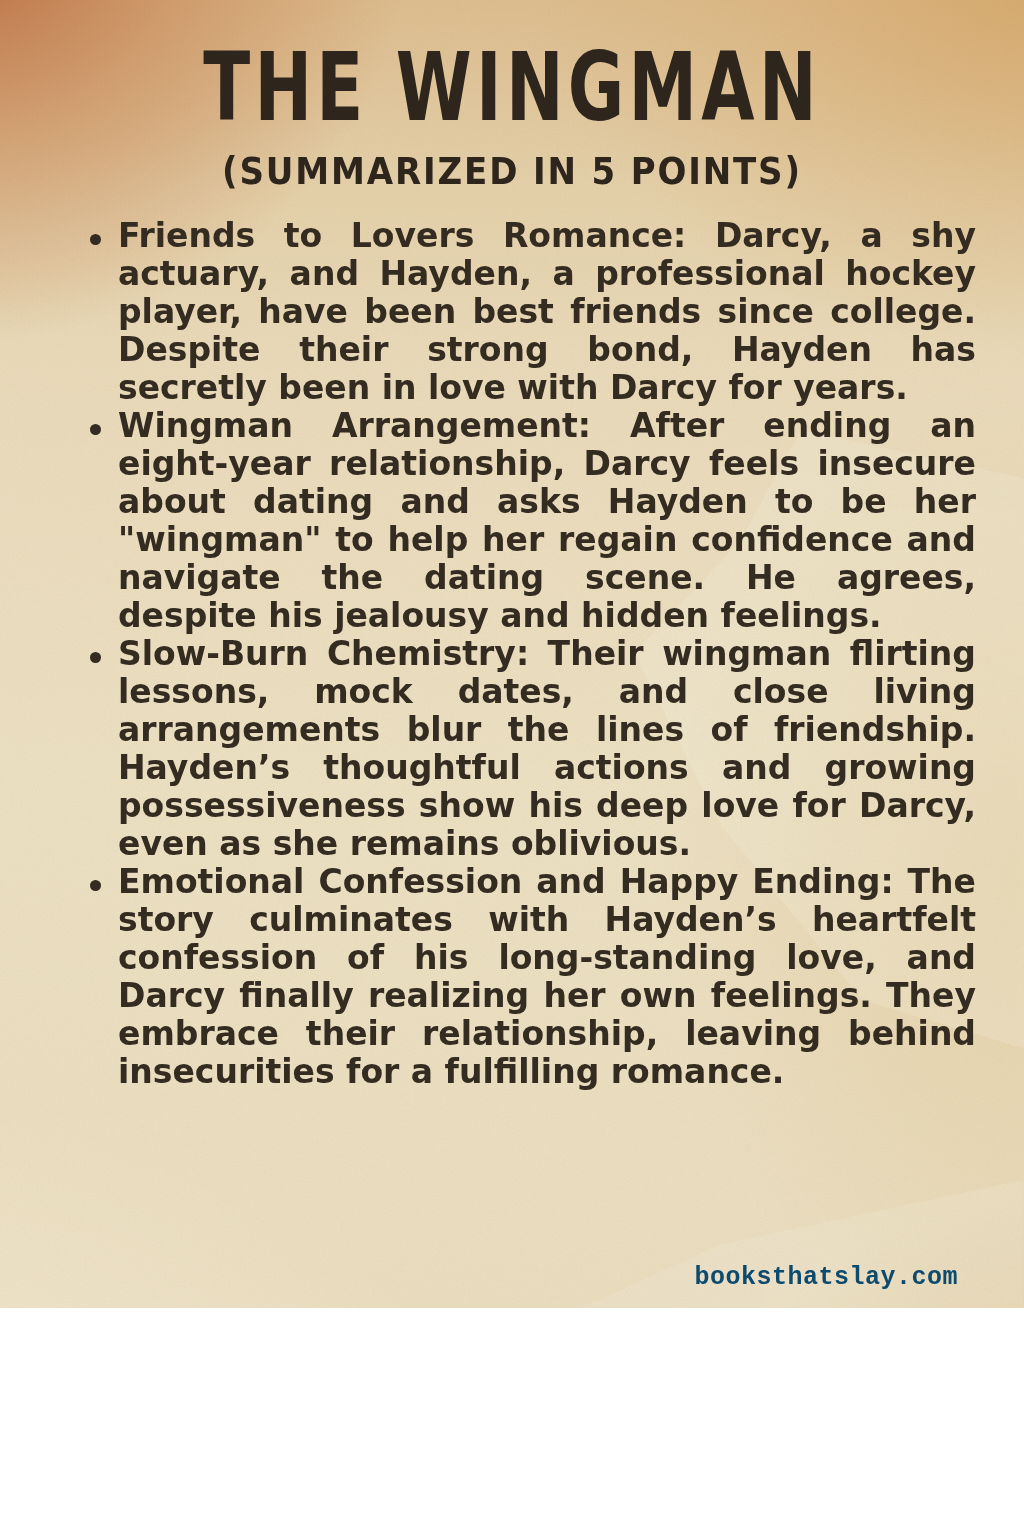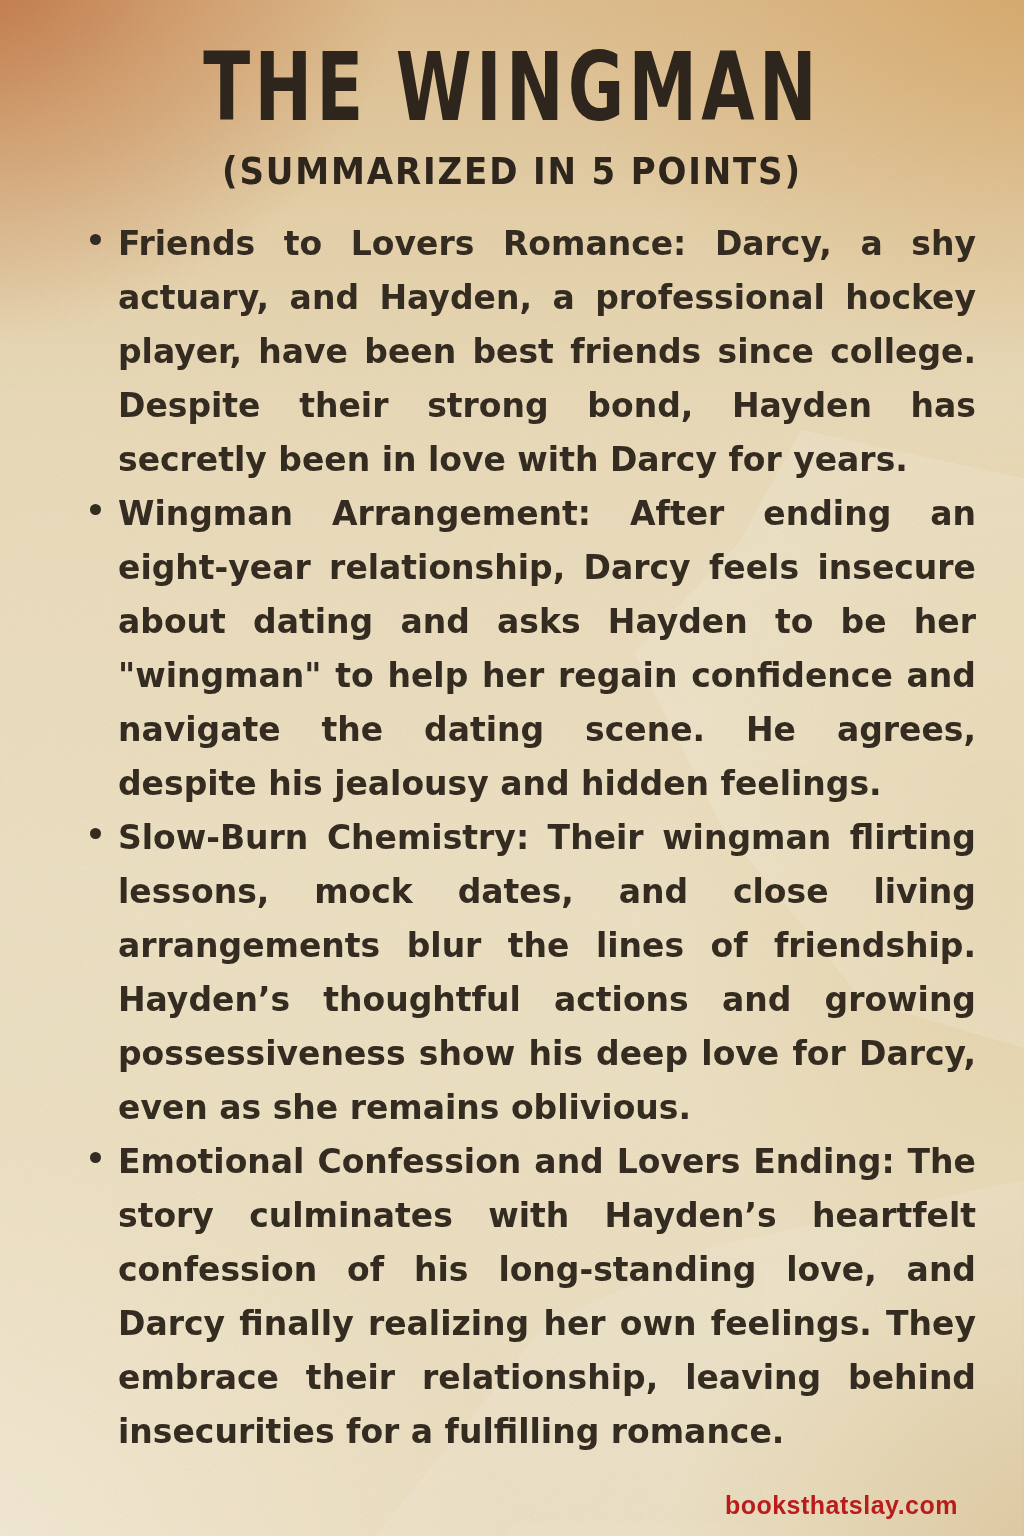--- a/index.html
+++ b/index.html
@@ -6,21 +6,21 @@
     margin: 0;
     padding: 0;
     width: 1024px;
     height: 1536px;
     overflow: hidden;
     font-family: "DejaVu Sans", sans-serif;
   }
   .page {
     position: relative;
     width: 1024px;
-    height: 1536px;
+    height: 1308px;
     overflow: hidden;
     background: #e9dbba;
   }
   
   .bg-gradient {
     position: absolute;
     inset: 0;
     background:
       radial-gradient(620px 560px at -40px -60px, rgba(185,100,55,0.85) 0%, rgba(200,130,80,0.55) 35%, rgba(210,150,95,0.0) 72%),
       radial-gradient(700px 520px at 1060px -30px, rgba(214,164,98,0.75) 0%, rgba(219,176,118,0.35) 45%, rgba(219,176,118,0.0) 75%),
@@ -81,43 +81,43 @@
   }
   ul.points {
     list-style: none;
     margin: 24px 0 0 0;
     padding: 0 48px 0 90px;
   }
   ul.points li {
     position: relative;
     padding-left: 28px;
     font-size: 33px;
-    line-height: 54px;
+    line-height: 38px;
     font-weight: bold;
     color: #342b21;
     text-align: justify;
     text-align-last: left;
   }
   .dot {
     position: absolute;
     left: 0;
     top: 17px;
     width: 11px;
     height: 11px;
     border-radius: 50%;
     background: #342b21;
   }
   .watermark {
     position: absolute;
     right: 66px;
     bottom: 16px;
-    font-family: Liberation Sans, sans-serif;
+    font-family: Liberation Mono, monospace;
     font-size: 25px;
     font-weight: bold;
-    color: #b91c1c;
+    color: #0c4a6e;
     letter-spacing: 0.5px;
   }
 </style>
 </head>
 <body>
 
 <div class="page">
   <div class="bg-gradient"></div>
   <div class="patch patch1"></div>
   <div class="patch patch2"></div>
@@ -144,19 +144,19 @@
       <li>
         <span class="dot"></span>
         <span>Wingman Arrangement: After ending an eight-year relationship, Darcy feels insecure about dating and asks Hayden to be her "wingman" to help her regain confidence and navigate the dating scene. He agrees, despite his jealousy and hidden feelings.</span>
       </li>
       <li>
         <span class="dot"></span>
         <span>Slow-Burn Chemistry: Their wingman flirting lessons, mock dates, and close living arrangements blur the lines of friendship. Hayden’s thoughtful actions and growing possessiveness show his deep love for Darcy, even as she remains oblivious.</span>
       </li>
       <li>
         <span class="dot"></span>
-        <span>Emotional Confession and Lovers Ending: The story culminates with Hayden’s heartfelt confession of his long-standing love, and Darcy finally realizing her own feelings. They embrace their relationship, leaving behind insecurities for a fulfilling romance.</span>
+        <span>Emotional Confession and Happy Ending: The story culminates with Hayden’s heartfelt confession of his long-standing love, and Darcy finally realizing her own feelings. They embrace their relationship, leaving behind insecurities for a fulfilling romance.</span>
       </li>
     </ul>
 
     <div class="watermark">booksthatslay.com</div>
   </div>
 </div>
 
 </body></html>

